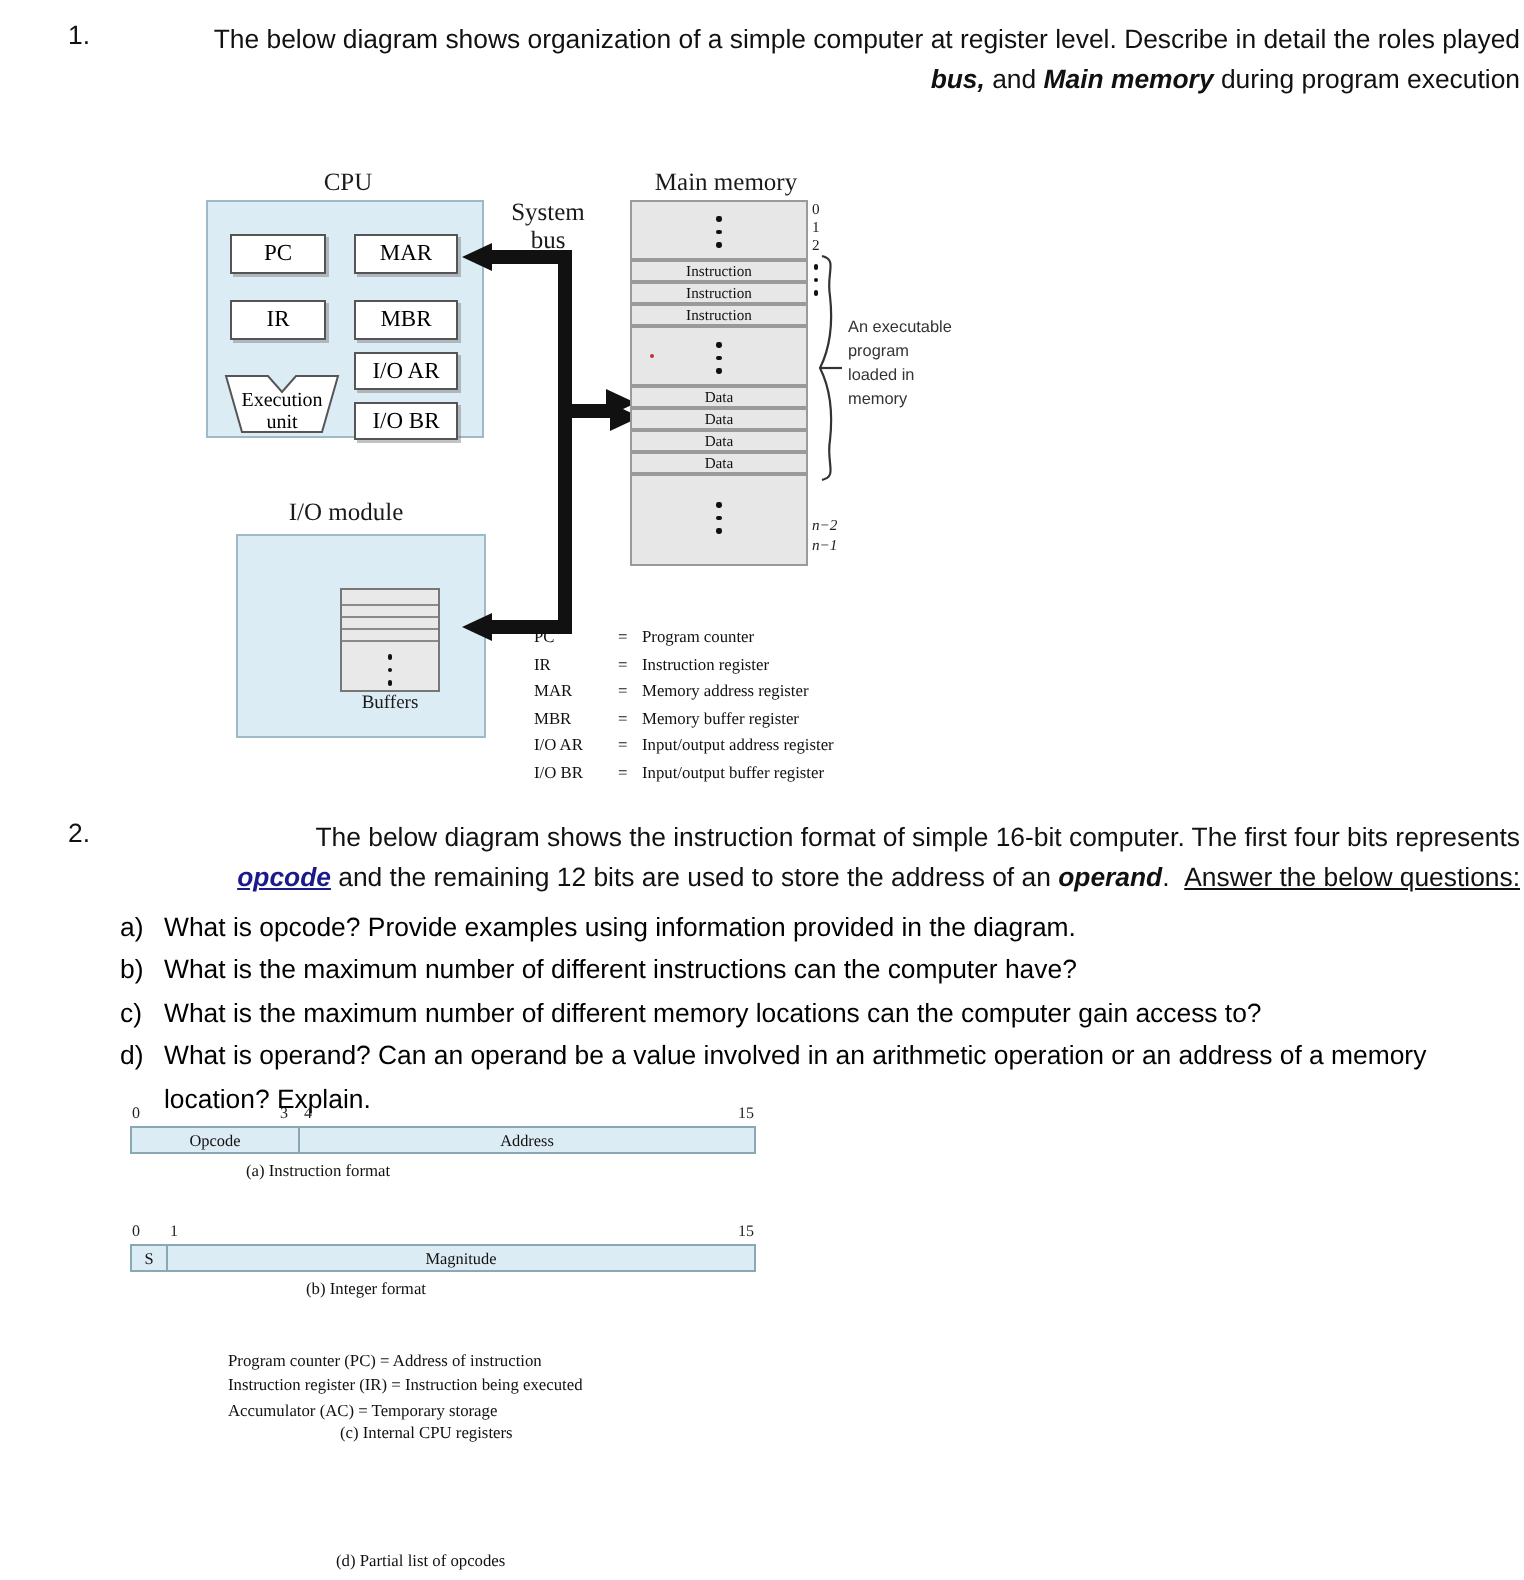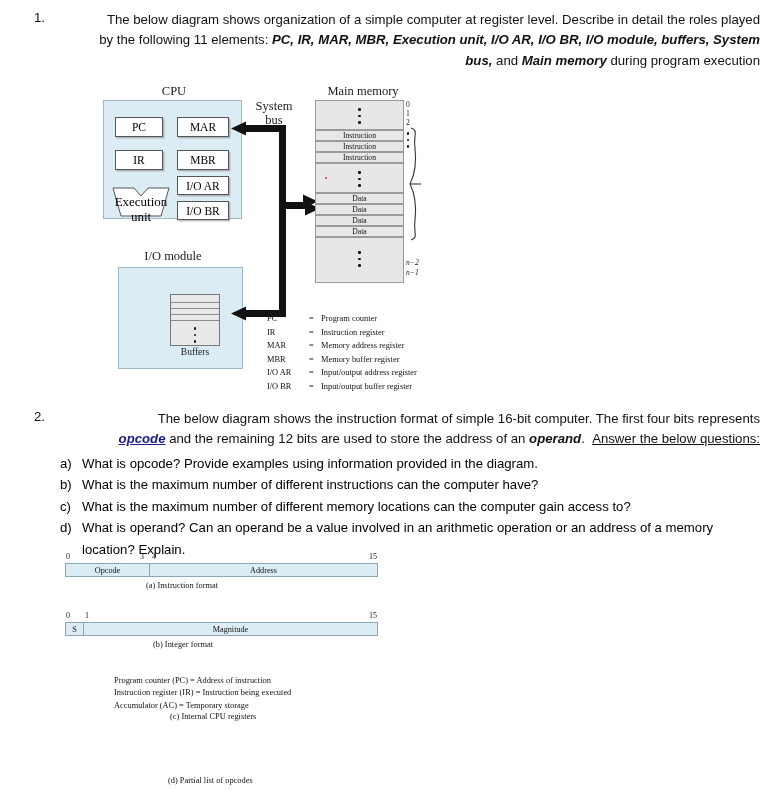--- a/index.html
+++ b/index.html
@@ -82,21 +82,21 @@
 
   .exec-unit {
     position: absolute;
     display: flex;
     align-items: center;
     justify-content: center;
   }
   .exec-label {
     position: absolute;
     font-family: "Liberation Serif", serif;
-    font-size: 13px;
+    font-size: 10px;
     line-height: 1.12;
     text-align: center;
     color: #000;
     width: 100%;
     top: 8px;
   }
 
   
   .mem-stack { position: absolute; }
   .mem-cell {
@@ -215,21 +215,20 @@
     white-space: nowrap;
   }
   svg { overflow: visible; }
 </style>
 </head>
 <body>
 
 <div class="q-num" style="left:34px; top:10px;">1.</div>
 <div class="q-block" style="left:60px; top:10px; width:700px;">
   <span class="q-body">The below diagram shows organization of a simple computer at register level. Describe in detail the roles played</span>
-  <span class="q-body"><span>by the following 11 elements: </span><span class="bi">PC, IR, MAR, MBR, Execution unit, I/O AR, I/O BR, I/O module, buffers, System</span></span>
   <span class="q-body"><span class="bi">bus,</span><span> and </span><span class="bi">Main memory</span><span> during program execution</span></span>
 </div>
 
 <div id="fig1">
 
   <div class="fig-title" style="left:104px; top:2px; width:140px;">CPU</div>
   <div class="fig-title" style="left:308px; top:2px; width:110px;">Main memory</div>
 
   <div class="panel" style="left:103px; top:18px; width:139px; height:119px;"></div>
 
@@ -325,20 +324,26 @@
   <div class="dots-v" style="left:404px; top:46px; width:8px; height:24px;">
     <span class="dot"></span>
     <span class="dot"></span>
     <span class="dot"></span>
   </div>
 
   <svg style="position:absolute; left:409px; top:44px;" width="20" height="116" viewBox="0 0 20 116">
     <path d="M2,2 C10,4 4,10 6,22 C8,40 4,52 1,58 C4,64 8,76 6,94 C4,106 10,112 2,114" fill="none" stroke="#333333" stroke-width="1.1"></path>
     <line x1="1" y1="58" x2="12" y2="58" stroke="#333333" stroke-width="1.1"></line>
   </svg>
+  <div class="note" style="left:424px; top:76px; width:100px; text-align:left;">
+    <span>An executable</span><br>
+    <span>program</span><br>
+    <span>loaded in</span><br>
+    <span>memory</span>
+  </div>
 
   <div class="legend" style="left:267px; top:230px; width:190px;">
     <div class="legend-row">
       <span class="lg-k">PC</span>
         <span class="lg-e">=</span>
         <span class="lg-v">Program counter</span>
     </div>
     <div class="legend-row">
       <span class="lg-k">IR</span>
         <span class="lg-e">=</span>
@@ -392,21 +397,21 @@
 <div id="fig2">
 
   <div class="bit-lab" style="left:66px; top:4px;">0</div>
   <div class="bit-lab" style="left:140px; top:4px;">3</div>
   <div class="bit-lab" style="left:152px; top:4px;">4</div>
   <div class="bit-lab" style="left:369px; top:4px;">15</div>
   <div class="fmt-bar" style="left:65px; top:15px; width:313px; height:14px;">
     <div class="fmt-field fmt-div" style="width:84px;">Opcode</div>
     <div class="fmt-field" style="flex:1 1 auto;">Address</div>
   </div>
-  <div class="cap" style="left:146px; top:33px;">(a) Instruction format</div>
+  <div class="cap" style="left:123px; top:33px;">(a) Instruction format</div>
 
   <div class="bit-lab" style="left:66px; top:63px;">0</div>
   <div class="bit-lab" style="left:85px; top:63px;">1</div>
   <div class="bit-lab" style="left:369px; top:63px;">15</div>
   <div class="fmt-bar" style="left:65px; top:74px; width:313px; height:14px;">
     <div class="fmt-field fmt-div" style="width:18px;">S</div>
     <div class="fmt-field" style="flex:1 1 auto;">Magnitude</div>
   </div>
   <div class="cap" style="left:153px; top:92px;">(b) Integer format</div>
 

